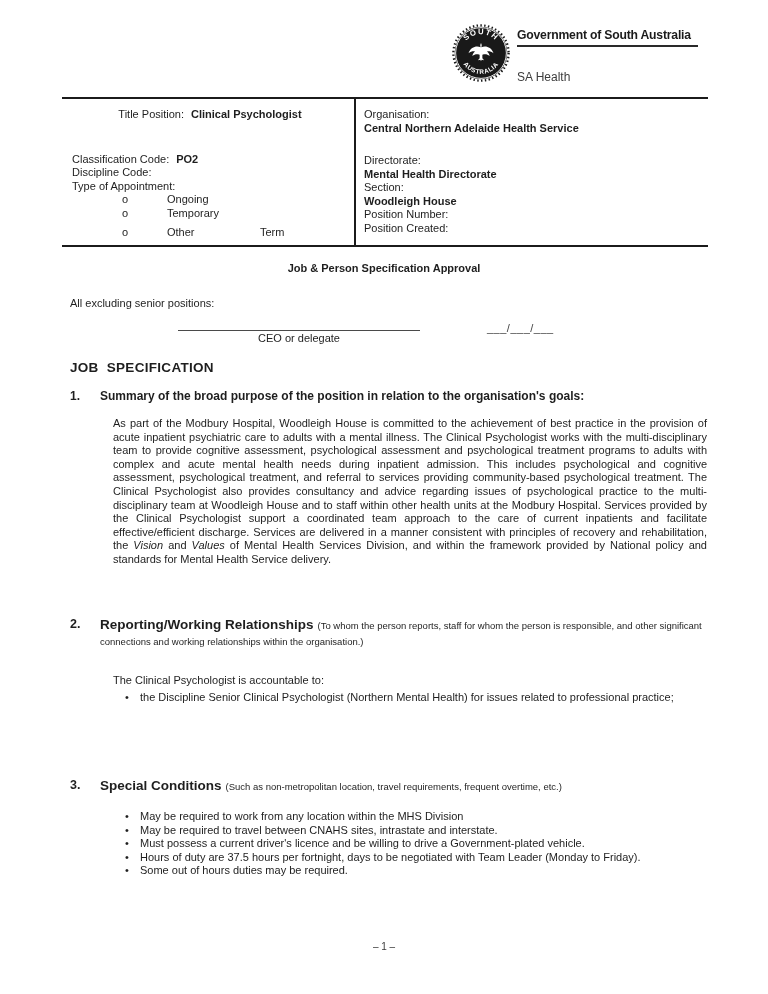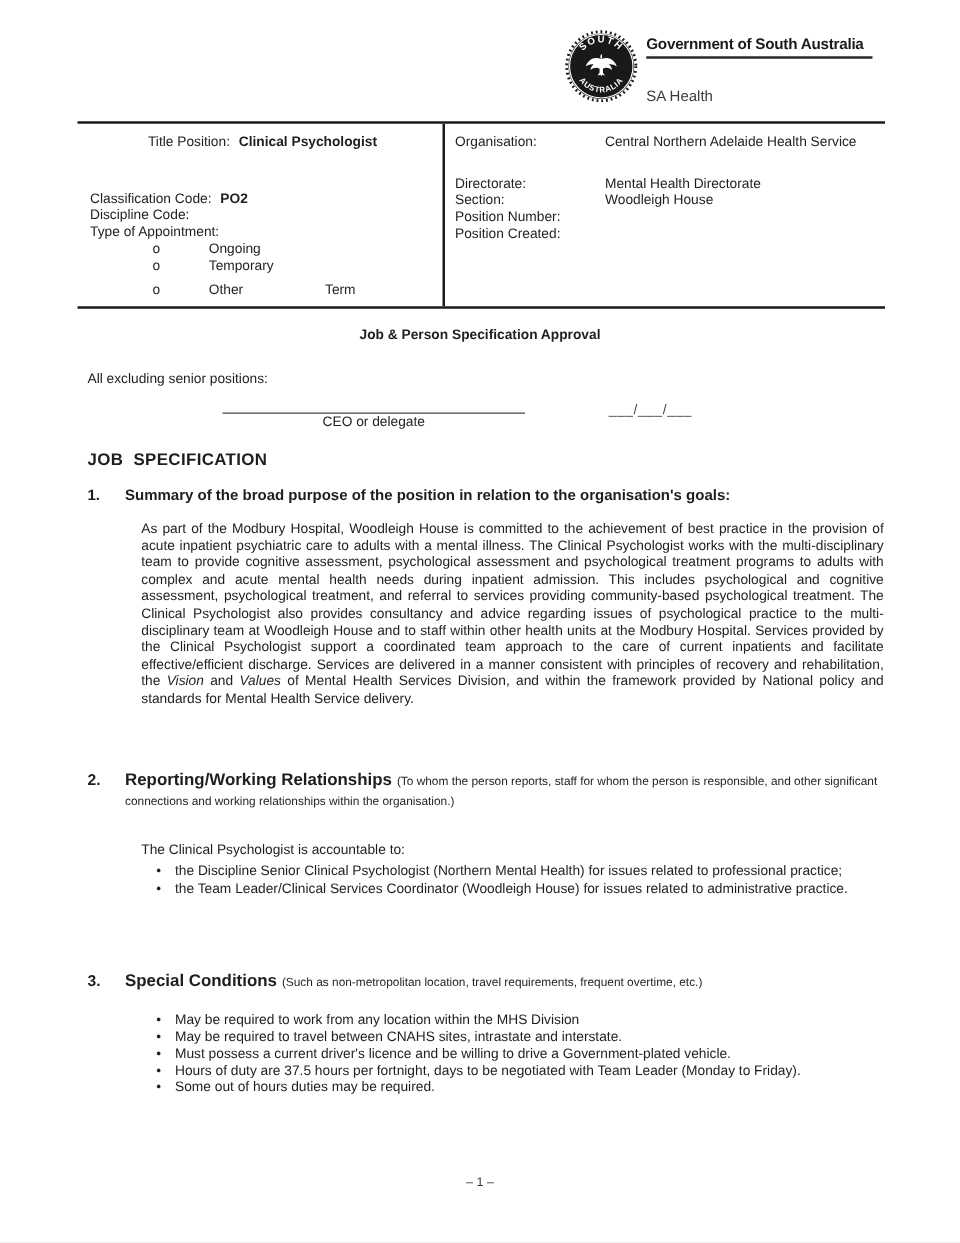--- a/index.html
+++ b/index.html
@@ -27,23 +27,23 @@
   }
   .cell-left { width:294px; border-right:2px solid #1b1b1b; padding:9px 6px 0 10px; }
   .cell-right { flex:1; padding:9px 0 0 8px; }
   .bold { font-weight:bold; }
   .trow1 { margin-bottom:31px;text-align:center; }
   .val-gap { margin-left:7px; }
   .opt { display:flex; padding-left:50px; }
   .opt-marker { width:45px; }
   .opt-label { width:93px; }
   .opt-other { margin-top:6px; }
-  .rrow { display:flex; }
+  .rrow { display:flex;flex-direction:column; }
   .rlabel { width:120px; }
-  .rvalue { font-weight:normal; width:216px; }
+  .rvalue { font-weight:bold; width:216px; }
   .rgap { height:19px; }
 
   
   .approval-title { left:0; right:0; top:262px; text-align:center; font-size:11px; font-weight:bold; }
   .approval-sub { left:70px; top:297px; font-size:11px; }
   .sig-block { left:178px; top:322px; width:242px; }
   .sig-line { height:9px; border-bottom:1.5px solid #4a4a4a; }
   .sig-caption { text-align:center; font-size:11px; margin-top:1px; }
   .date-field { left:487px; top:322px; font-size:11px; color:#424242; letter-spacing:0.5px; }
 
@@ -174,21 +174,20 @@
     <span class="sec-num-lg">2.</span>
     <div class="sec-head-text">
       <span class="sec-title-lg">Reporting/Working Relationships</span><span class="sec-note">(To whom the person reports, staff for whom the person is responsible, and other significant connections and working relationships within the organisation.)</span>
     </div>
   </div>
 
   <div class="abs sec-intro">The Clinical Psychologist is accountable to:</div>
 
   <ul class="abs bullets sec2-bullets">
     <li>the Discipline Senior Clinical Psychologist (Northern Mental Health) for issues related to professional practice;</li>
-    <li>the Team Leader/Clinical Services Coordinator (Woodleigh House) for issues related to administrative practice.</li>
   </ul>
 
   <div class="abs sec-head sec3-head">
     <span class="sec-num-lg">3.</span>
     <div class="sec-head-text">
       <span class="sec-title-lg">Special Conditions</span><span class="sec-note">(Such as non-metropolitan location, travel requirements, frequent overtime, etc.)</span>
     </div>
   </div>
 
   <ul class="abs bullets sec3-bullets">

